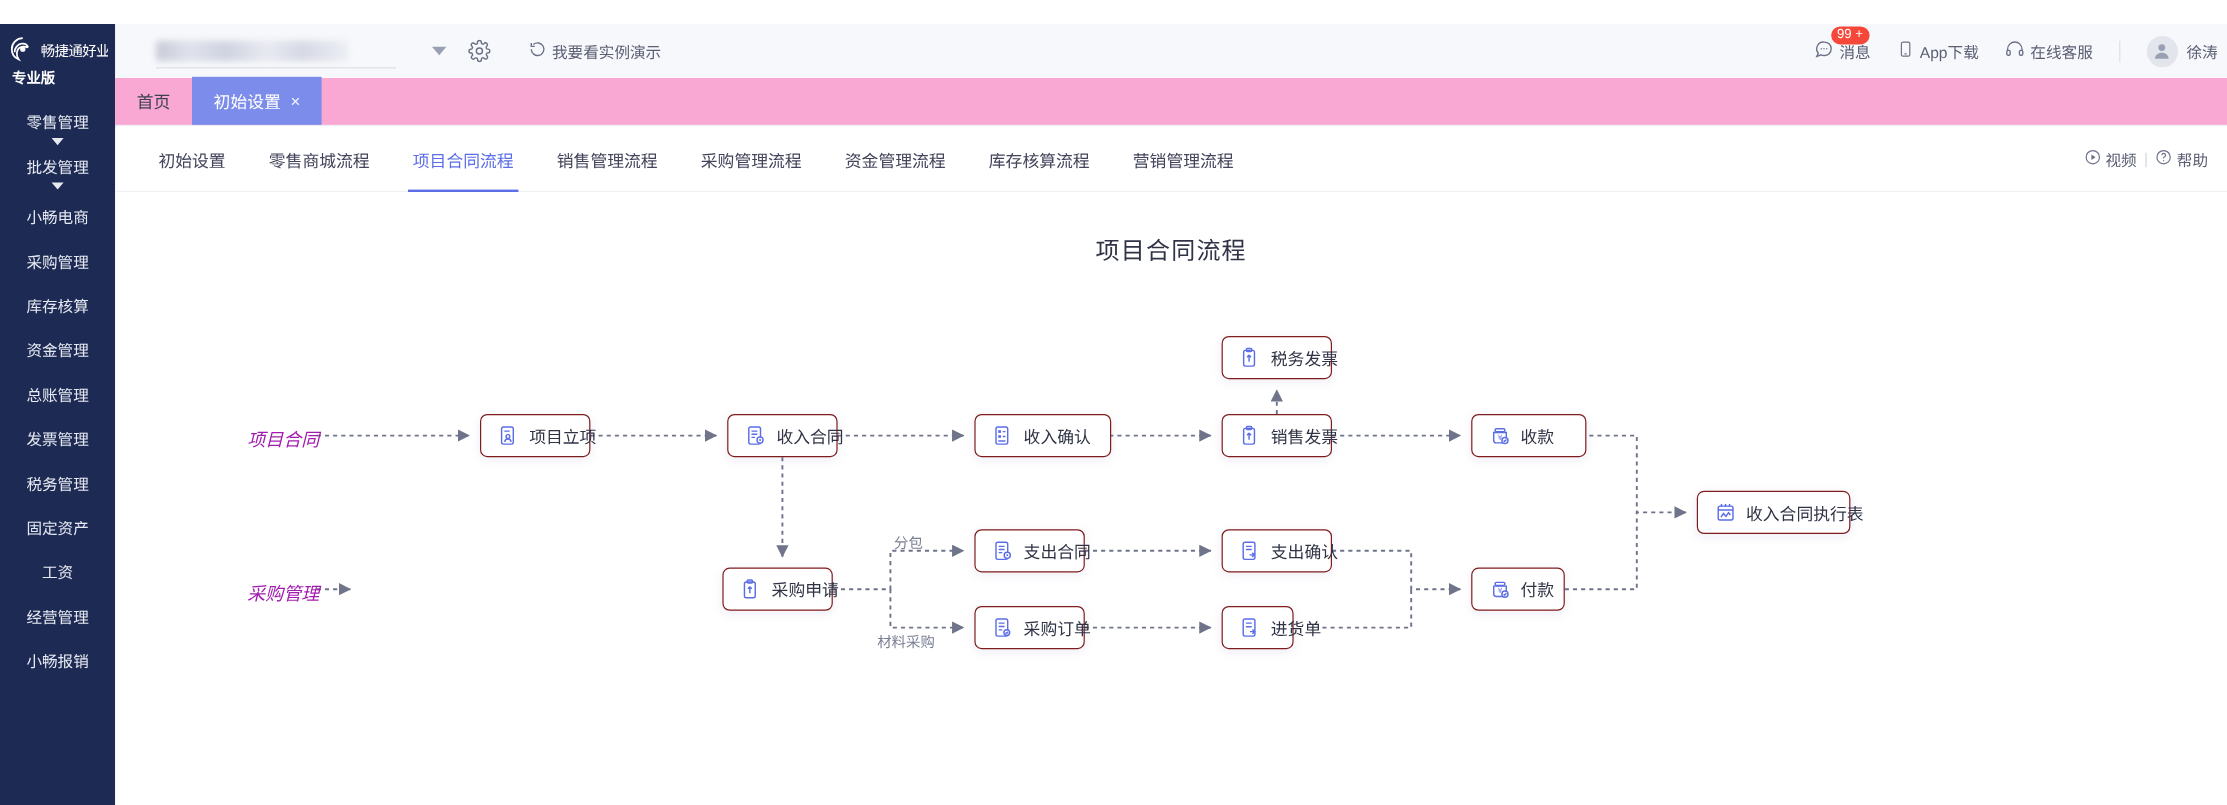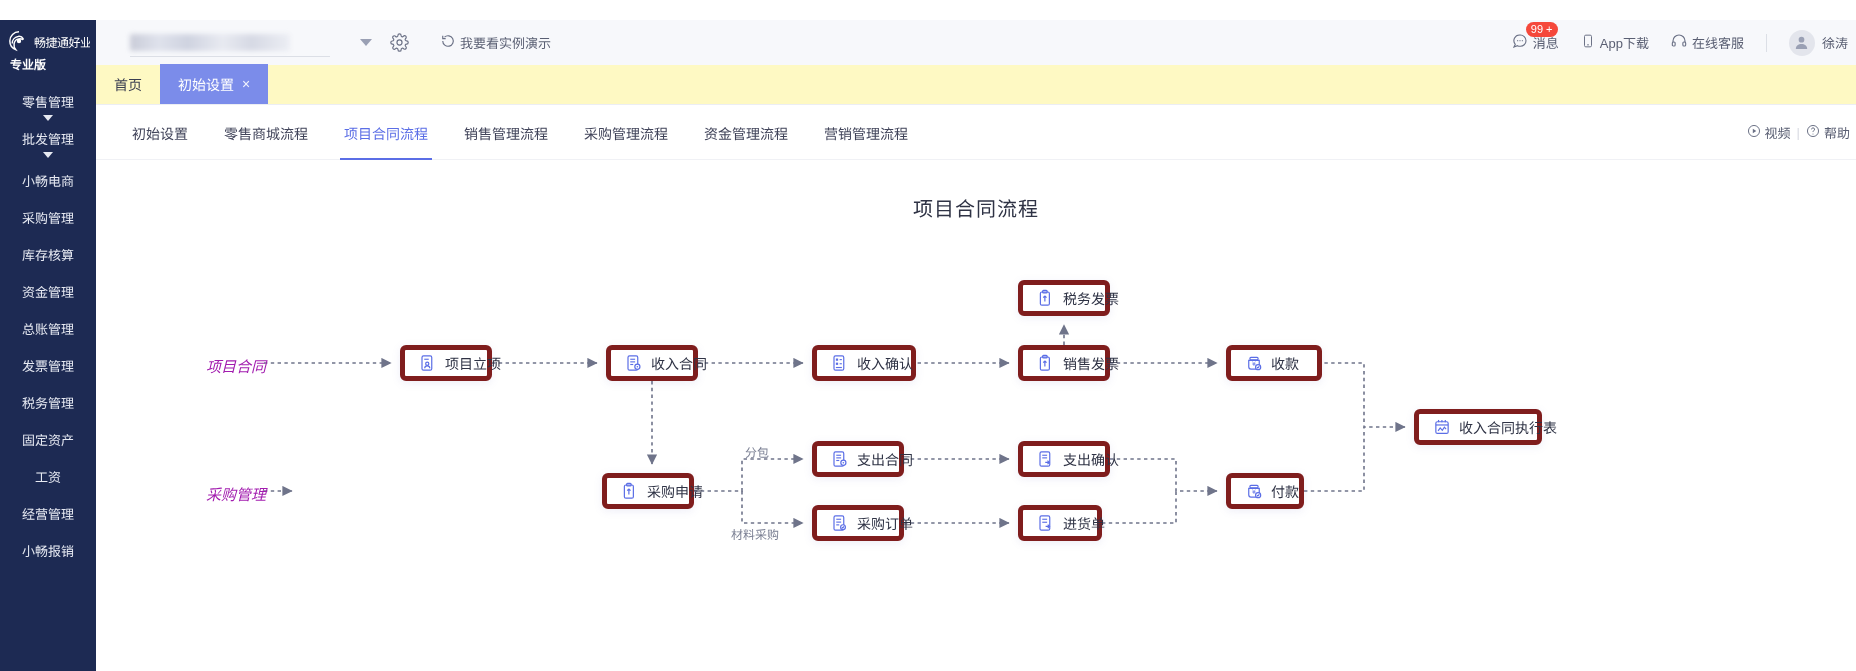--- a/index.html
+++ b/index.html
@@ -87,21 +87,21 @@
   .hdr-sep { width: 1px; height: 18px; background: #dcdfe6; }
   .avatar-wrap { display: flex; align-items: center; gap: 7px; cursor: pointer; }
   .avatar {
     width: 26px; height: 26px; border-radius: 50%; background: #e3e5ec;
     display: flex; align-items: center; justify-content: center;
   }
 
   
   .tabstrip {
     position: absolute; left: 96px; top: 65px; right: 0; height: 40px;
-    background: #fef9c3; display: flex; align-items: flex-end;
+    background: #f9a8d4; display: flex; align-items: flex-end;
     border-bottom: 1px solid #eceef3;
   }
   .tab {
     height: 40px; display: flex; align-items: center; gap: 8px;
     padding: 0 18px; font-size: 14px; color: #3b3f51; cursor: pointer;
   }
   .tab.active { background: #7b8cea; color: #ffffff; }
   .tab-close { font-size: 14px; color: #ffffff; opacity: .9; cursor: pointer; }
 
   
@@ -116,40 +116,40 @@
     white-space: nowrap;
   }
   .subtab:first-child { margin-left: 18px; }
   .subtab.active { color: #5b6ee6; }
   .subtab.active::after {
     content: ''; position: absolute; left: 14px; right: 14px; bottom: 0;
     height: 2px; background: #5b6ee6;
   }
   .subtab-right {
     margin-left: auto; display: flex; align-items: center; gap: 6px;
-    font-size: 13px; color: #5a5f73; padding-right: 6px;
+    font-size: 13px; color: #5a5f73; padding-right: 16px;
   }
   .sr-item { display: flex; align-items: center; gap: 4px; cursor: pointer; }
   .sr-sep { color: #d8dae2; }
 
   
   .canvas {
     position: absolute; left: 96px; top: 160px; right: 0; bottom: 0;
     background: #ffffff; overflow: hidden;
   }
   .diagram-title {
     position: absolute; left: 0; right: 0; top: 33px;
     text-align: center; font-size: 20px; color: #2f3345; letter-spacing: 1px;
   }
   .flow-svg { position: absolute; left: 0; top: 0; }
 
   .node {
     position: absolute; height: 36px;
     background: #ffffff;
-    border: 5px solid #7f1d1d;
+    border: 1px solid #7f1d1d;
     border-radius: 6px;
     box-shadow: 0 2px 8px rgba(120,120,190,0.13);
     display: flex; align-items: center; gap: 8px;
     padding: 0 14px; font-size: 14px; color: #2f3345;
     cursor: pointer; white-space: nowrap;
   }
   .node .nicon { width: 18px; height: 18px; flex: 0 0 18px; display: flex; }
   .rowlabel {
     position: absolute; font-size: 15px; color: #a21caf; white-space: nowrap; font-style: italic;
   }
@@ -302,20 +302,21 @@
     </div>
 
   <div class="subtabs">
     <div id="subtabs-host" style="display:flex;align-items:center;">
         <div class="subtab">初始设置</div>
         <div class="subtab">零售商城流程</div>
         <div class="subtab active">项目合同流程</div>
         <div class="subtab">销售管理流程</div>
         <div class="subtab">采购管理流程</div>
         <div class="subtab">资金管理流程</div>
+        <div class="subtab">库存核算流程</div>
         <div class="subtab">营销管理流程</div>
       </div>
     <div class="subtab-right">
       <span class="sr-item">
         <span>
           <svg width="14" height="14" viewBox="0 0 24 24" fill="none" stroke="#6b7186" stroke-width="1.7">
             <circle cx="12" cy="12" r="9.5"></circle>
               <polygon points="10,8 16,12 10,16" fill="#6b7186" stroke="none"></polygon>
           </svg>
         </span>
@@ -380,21 +381,21 @@
               <rect x="4" y="2.5" width="13" height="19" rx="2" fill="none" stroke="#5b6ee6" stroke-width="1.6"></rect>
               <line x1="7" y1="7" x2="13.5" y2="7" stroke="#5b6ee6" stroke-width="1.5"></line>
               <line x1="7" y1="10.5" x2="13.5" y2="10.5" stroke="#5b6ee6" stroke-width="1.5"></line>
               <line x1="7" y1="14" x2="11" y2="14" stroke="#5b6ee6" stroke-width="1.5"></line>
               <circle cx="16.5" cy="17" r="3.4" fill="#fff" stroke="#5b6ee6" stroke-width="1.6"></circle>
               <circle cx="16.5" cy="17" r="1.1" fill="#5b6ee6"></circle>
             </svg>
           </span>
           <span>收入合同</span>
         </div>
-        <div class="node" style="left: 716px; top: 185px; width: 104px;">
+        <div class="node" style="left: 716px; top: 185px; width: 114px;">
           <span class="nicon">
             <svg width="18" height="18" viewBox="0 0 24 24">
               <rect x="4" y="2.5" width="13" height="19" rx="2" fill="none" stroke="#5b6ee6" stroke-width="1.6"></rect>
               <rect x="6.5" y="6" width="3" height="3" fill="#5b6ee6"></rect>
               <line x1="11.5" y1="7.5" x2="14.5" y2="7.5" stroke="#5b6ee6" stroke-width="1.5"></line>
               <rect x="6.5" y="11.5" width="3" height="3" fill="#5b6ee6"></rect>
               <line x1="11.5" y1="13" x2="14.5" y2="13" stroke="#5b6ee6" stroke-width="1.5"></line>
               <line x1="6.5" y1="18" x2="14.5" y2="18" stroke="#5b6ee6" stroke-width="1.5"></line>
             </svg>
           </span>
@@ -485,21 +486,21 @@
               <rect x="4" y="2.5" width="13" height="19" rx="2" fill="none" stroke="#5b6ee6" stroke-width="1.6"></rect>
               <line x1="7" y1="7" x2="13.5" y2="7" stroke="#5b6ee6" stroke-width="1.5"></line>
               <line x1="7" y1="10.8" x2="13.5" y2="10.8" stroke="#5b6ee6" stroke-width="1.5"></line>
               <line x1="7" y1="14.5" x2="11" y2="14.5" stroke="#5b6ee6" stroke-width="1.5"></line>
               <circle cx="16" cy="17.5" r="3.2" fill="#fff" stroke="#5b6ee6" stroke-width="1.6"></circle>
               <path d="M14.6 17.5l1 1 1.9-2" fill="none" stroke="#5b6ee6" stroke-width="1.6"></path>
             </svg>
           </span>
           <span>采购订单</span>
         </div>
-        <div class="node" style="left: 922px; top: 345px; width: 84px;">
+        <div class="node" style="left: 922px; top: 345px; width: 60px;">
           <span class="nicon">
             <svg width="18" height="18" viewBox="0 0 24 24">
               <rect x="4" y="2.5" width="13" height="19" rx="2" fill="none" stroke="#5b6ee6" stroke-width="1.6"></rect>
               <line x1="7" y1="7" x2="13.5" y2="7" stroke="#5b6ee6" stroke-width="1.5"></line>
               <line x1="7" y1="11" x2="13.5" y2="11" stroke="#5b6ee6" stroke-width="1.5"></line>
               <path d="M11.5 16.5h5.2M14.3 14.2l2.4 2.3-2.4 2.3" fill="none" stroke="#5b6ee6" stroke-width="1.6"></path>
             </svg>
           </span>
           <span>进货单</span>
         </div>

